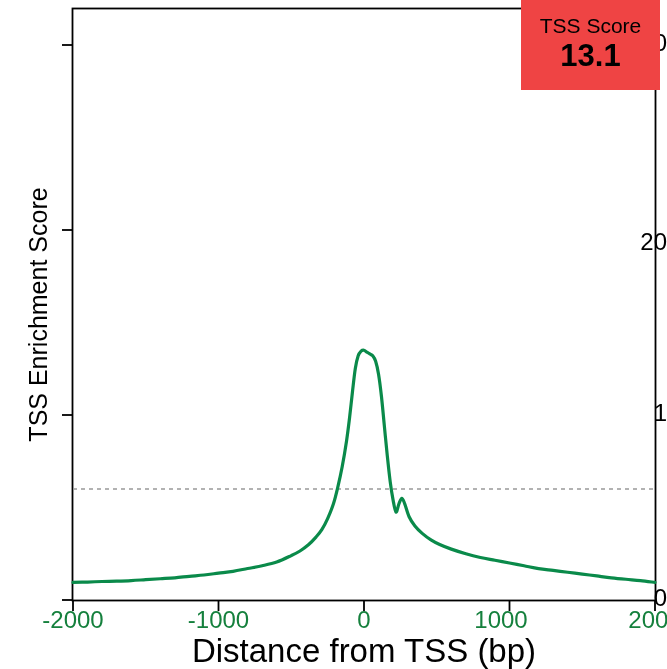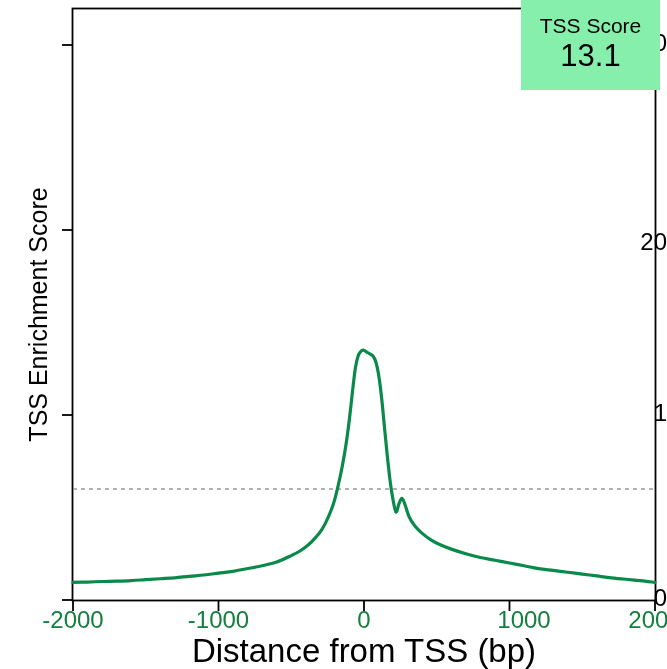--- a/index.html
+++ b/index.html
@@ -61,34 +61,34 @@
     font-size: 24px;
     color: #15803d;
     line-height: 1;
   }
   .score-box {
     position: absolute;
     left: 521px;
     top: 0px;
     width: 139px;
     height: 90px;
-    background: #86efac;
+    background: #ef4444;
     display: flex;
     flex-direction: column;
     align-items: center;
     justify-content: center;
   }
   .score-box .score-label {
     font-size: 21px;
     color: #000;
     line-height: 1.1;
   }
   .score-box .score-value {
     font-size: 31px;
-    font-weight: normal;
+    font-weight: bold;
     color: #000;
     line-height: 1.25;
   }
   svg { display: block; }
 </style>
 </head>
 <body>
 
 <div id="figure">
 
@@ -117,21 +117,21 @@
       <div class="y-tick-label" style="top: 586px;">0</div>
       <div class="y-tick-label" style="top: 401px;">1</div>
       <div class="y-tick-label" style="top: 230px;">20</div>
       <div class="y-tick-label" style="top: 31px;">30</div>
     </div>
 
   <div id="x-tick-labels">
       <div class="x-tick-label" style="left: 73px;">-2000</div>
       <div class="x-tick-label" style="left: 218.5px;">-1000</div>
       <div class="x-tick-label" style="left: 364px;">0</div>
-      <div class="x-tick-label" style="left: 524px;">1000</div>
+      <div class="x-tick-label" style="left: 501px;">1000</div>
       <div class="x-tick-label" style="left: 655px;">2000</div>
     </div>
 
   <div class="y-axis-title">TSS Enrichment Score</div>
 
   <div class="x-axis-title">Distance from TSS (bp)</div>
 
   <div class="score-box">
     <div class="score-label">TSS Score</div>
     <div class="score-value">13.1</div>

